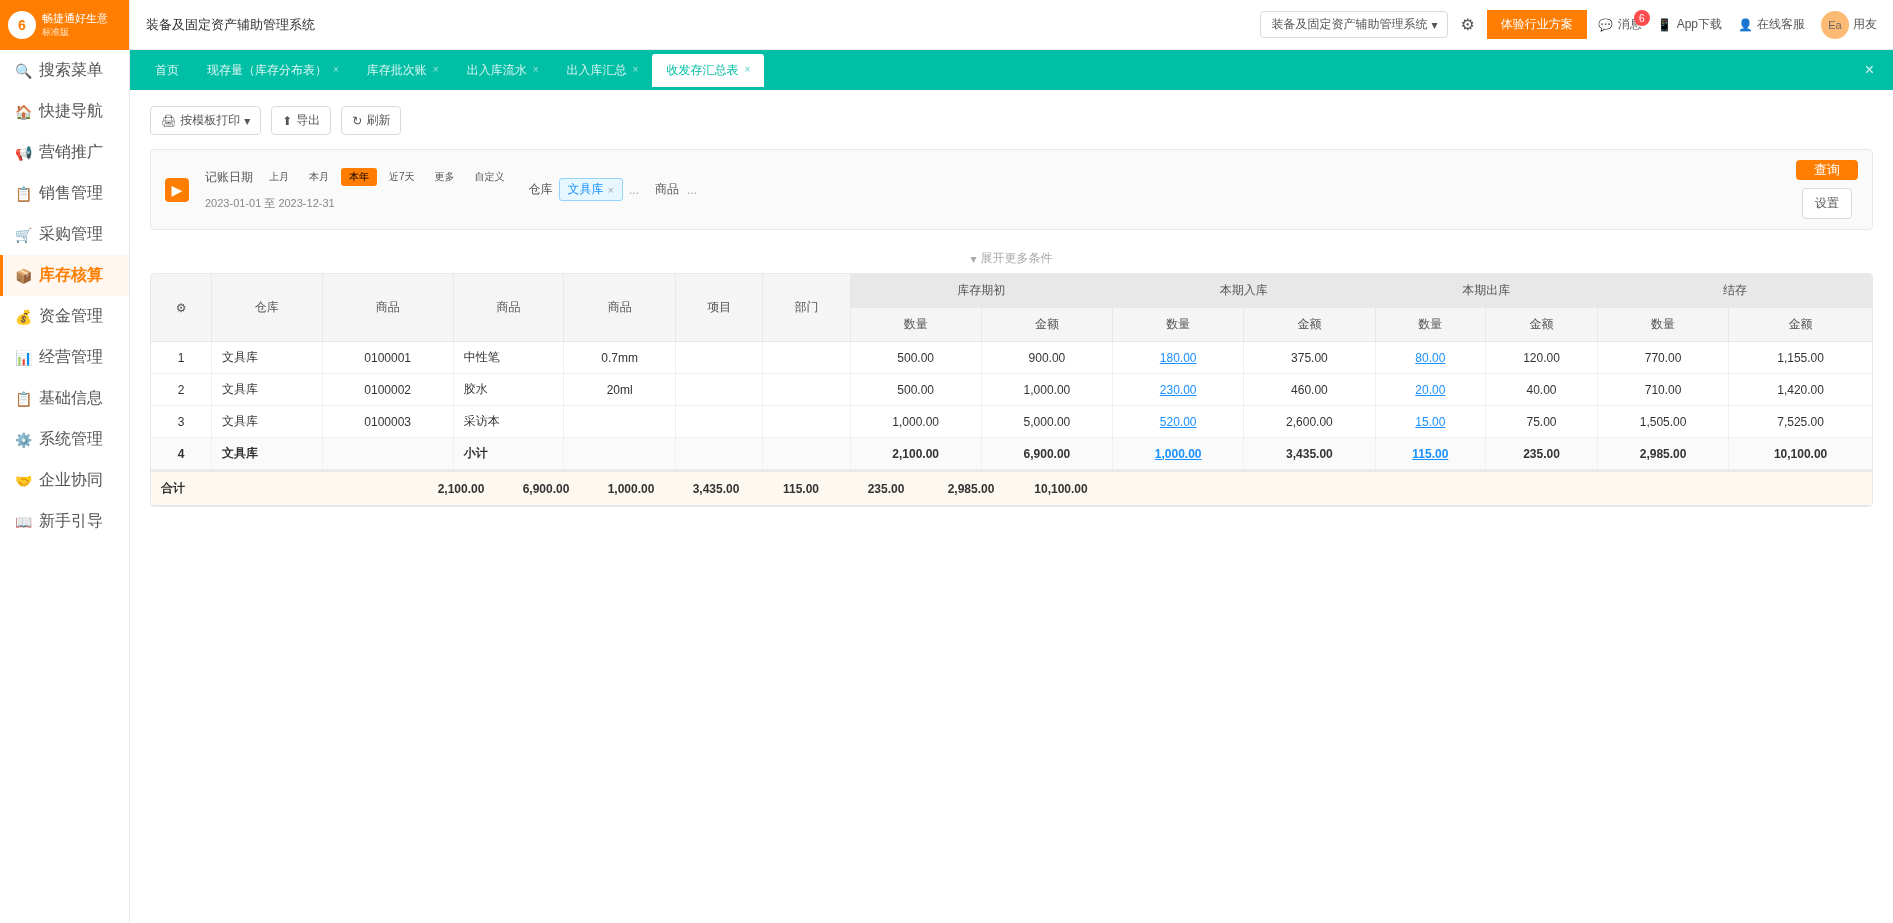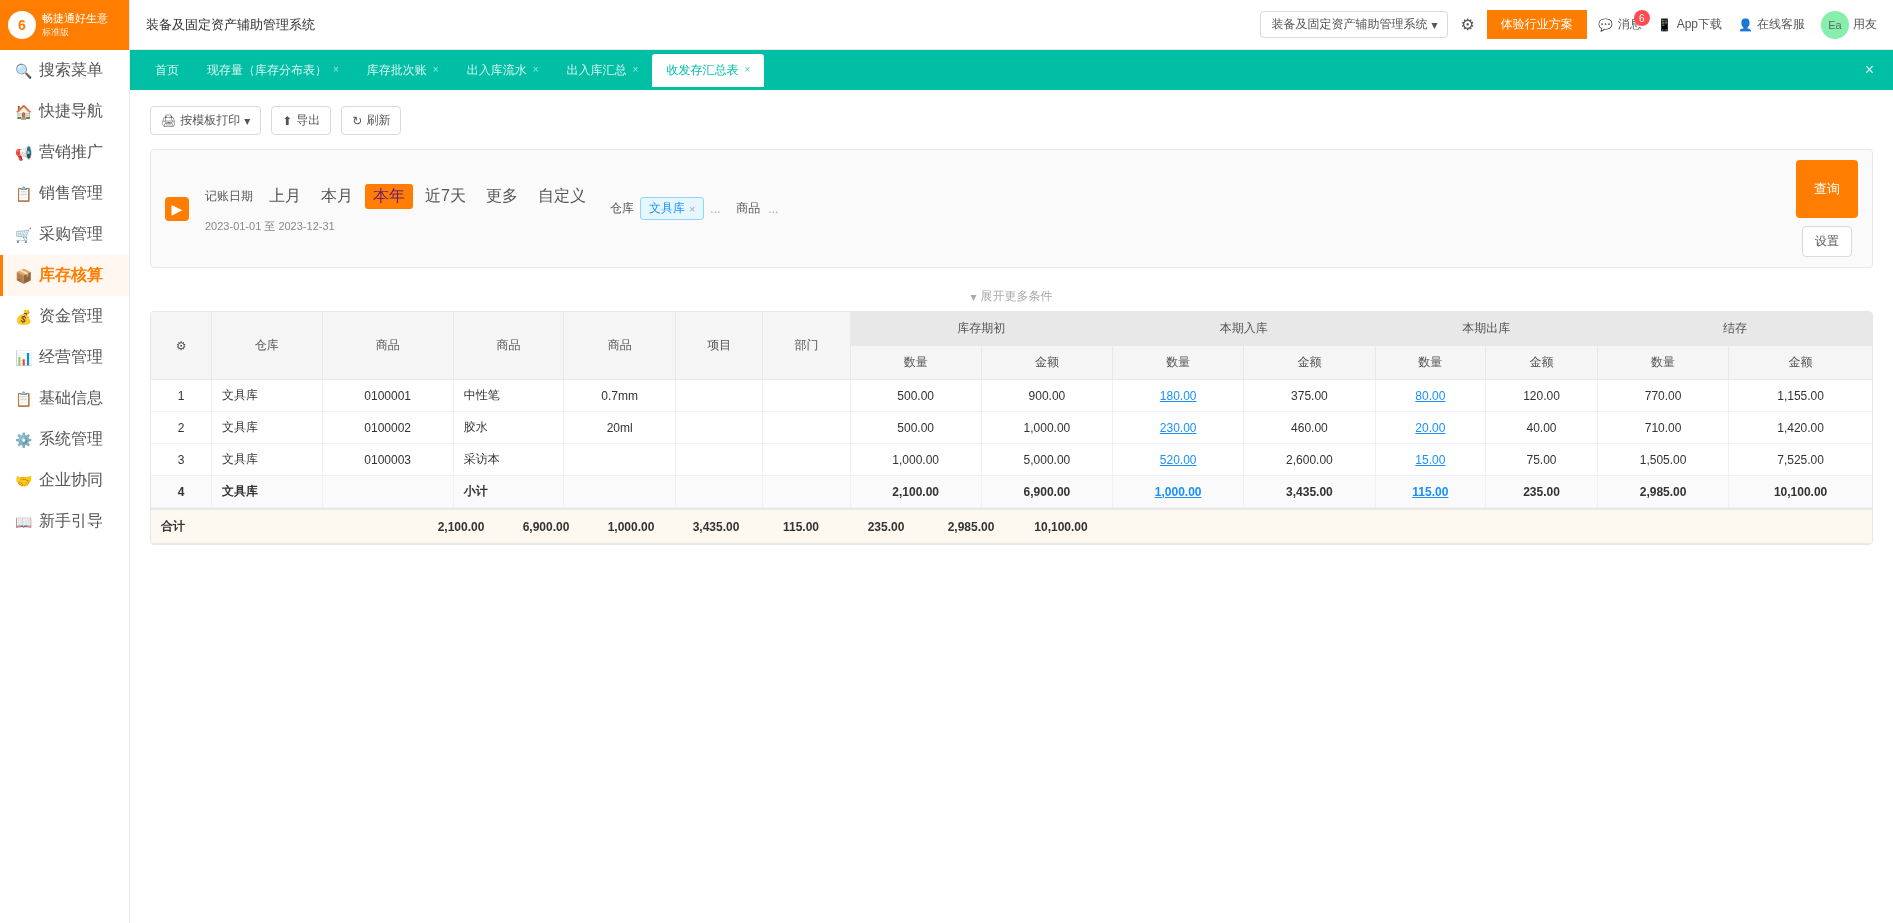--- a/index.html
+++ b/index.html
@@ -22,21 +22,21 @@
 
     
     .topbar { height: 50px; background: #fff; border-bottom: 1px solid #e8e8e8; display: flex; align-items: center; padding: 0 16px; gap: 12px; }
     .topbar-title { font-size: 13px; color: #333; flex: 1; }
     .topbar-dropdown { display: flex; align-items: center; gap: 4px; border: 1px solid #d9d9d9; border-radius: 4px; padding: 4px 10px; cursor: pointer; font-size: 12px; color: #555; }
     .topbar-experience { background: #ff7d00; color: #fff; border: none; border-radius: 0; padding: 6px 14px; font-size: 12px; cursor: pointer; }
     .topbar-actions { display: flex; align-items: center; gap: 16px; color: #555; font-size: 12px; }
     .topbar-action { display: flex; align-items: center; gap: 4px; cursor: pointer; position: relative; }
     .badge { background: #ff4d4f; color: #fff; border-radius: 10px; font-size: 10px; padding: 0 4px; min-width: 16px; height: 16px; display: flex; align-items: center; justify-content: center; position: absolute; top: -6px; right: -8px; }
     .topbar-gear { cursor: pointer; color: #555; font-size: 16px; }
-    .user-avatar { width: 28px; height: 28px; border-radius: 50%; background: #86efac; display: flex; align-items: center; justify-content: center; font-size: 11px; color: #666; }
+    .user-avatar { width: 28px; height: 28px; border-radius: 50%; background: #fdba74; display: flex; align-items: center; justify-content: center; font-size: 11px; color: #666; }
 
     
     .tabs { background: #00bfa5; display: flex; align-items: center; padding: 0 11px; min-height: 40px; flex-wrap: nowrap; overflow: hidden; }
     .tab { display: flex; align-items: center; gap: 6px; padding: 8px 14px; font-size: 12px; color: rgba(255,255,255,0.85); cursor: pointer; border-radius: 3px 3px 0 0; white-space: nowrap; }
     .tab.active { background: #fff; color: #00bfa5; font-weight: 500; }
     .tab-close { font-size: 10px; line-height: 1; opacity: 0.7; }
     .tabs-end-close { margin-left: auto; color: rgba(255,255,255,0.85); padding: 0 8px; cursor: pointer; font-size: 16px; }
 
     
     .page-content { flex: 1; background: #fff; overflow: auto; padding: 0; }
@@ -49,28 +49,28 @@
     .btn-print { display: flex; align-items: center; gap: 4px; border: 1px solid #d9d9d9; border-radius: 4px; padding: 5px 10px; font-size: 12px; color: #555; cursor: pointer; background: #fff; }
     .btn-export { display: flex; align-items: center; gap: 4px; border: 1px solid #d9d9d9; border-radius: 4px; padding: 5px 10px; font-size: 12px; color: #555; cursor: pointer; background: #fff; }
     .btn-refresh { display: flex; align-items: center; gap: 4px; border: 1px solid #d9d9d9; border-radius: 4px; padding: 5px 10px; font-size: 12px; color: #555; cursor: pointer; background: #fff; }
 
     
     .filter-bar { background: #fafafa; border: 1px solid #e8e8e8; border-radius: 4px; padding: 10px 14px; margin-bottom: 14px; display: flex; align-items: center; gap: 16px; flex-wrap: wrap; }
     .filter-toggle { width: 24px; height: 24px; background: #ff7d00; color: #fff; border-radius: 4px; display: flex; align-items: center; justify-content: center; cursor: pointer; font-size: 14px; flex-shrink: 0; }
     .filter-group { display: flex; align-items: center; gap: 8px; }
     .filter-label { color: #555; font-size: 12px; }
     .filter-date-options { display: flex; gap: 4px; align-items: center; }
-    .filter-date-btn { padding: 2px 8px; font-size: 16px; cursor: pointer; border-radius: 3px; color: #555; background: none; border: none; }
-    .filter-date-btn.active { background: #ff7d00; color: #701a75; border-radius: 3px; }
+    .filter-date-btn { padding: 2px 8px; font-size: 10px; cursor: pointer; border-radius: 3px; color: #555; background: none; border: none; }
+    .filter-date-btn.active { background: #ff7d00; color: #000000; border-radius: 3px; }
     .filter-date-range { font-size: 11px; color: #888; margin-top: 2px; }
     .filter-warehouse { display: flex; align-items: center; gap: 6px; }
     .filter-tag { background: #e6f7ff; border: 1px solid #91d5ff; border-radius: 3px; padding: 2px 8px; font-size: 12px; color: #1890ff; display: flex; align-items: center; gap: 4px; }
     .filter-tag-close { cursor: pointer; color: #aaa; font-size: 11px; }
     .filter-more { color: #aaa; cursor: pointer; font-size: 12px; }
-    .btn-query { background: #ff7d00; color: #fff; border: none; border-radius: 4px; padding: 20px 18px; font-size: 13px; cursor: pointer; }
+    .btn-query { background: #ff7d00; color: #fff; border: none; border-radius: 4px; padding: 1px 18px; font-size: 13px; cursor: pointer; }
     .btn-settings { border: 1px solid #d9d9d9; background: #fff; color: #555; border-radius: 4px; padding: 6px 12px; font-size: 12px; cursor: pointer; }
     .expand-more { display: flex; align-items: center; justify-content: center; gap: 4px; color: #aaa; font-size: 12px; cursor: pointer; padding: 6px 0; }
 
     
     .table-wrap { overflow: auto; border: 1px solid #e8e8e8; border-radius: 4px; }
     table { width: 100%; border-collapse: collapse; font-size: 12px; }
     thead tr th { background: #f5f5f5; padding: 8px 10px; text-align: center; border-bottom: 1px solid #e8e8e8; border-right: 1px solid #e8e8e8; color: #555; font-weight: 500; white-space: nowrap; }
     thead tr th:last-child { border-right: none; }
     tbody tr td { padding: 7px 10px; text-align: center; border-bottom: 1px solid #f0f0f0; border-right: 1px solid #f0f0f0; color: #333; white-space: nowrap; }
     tbody tr td:last-child { border-right: none; }

